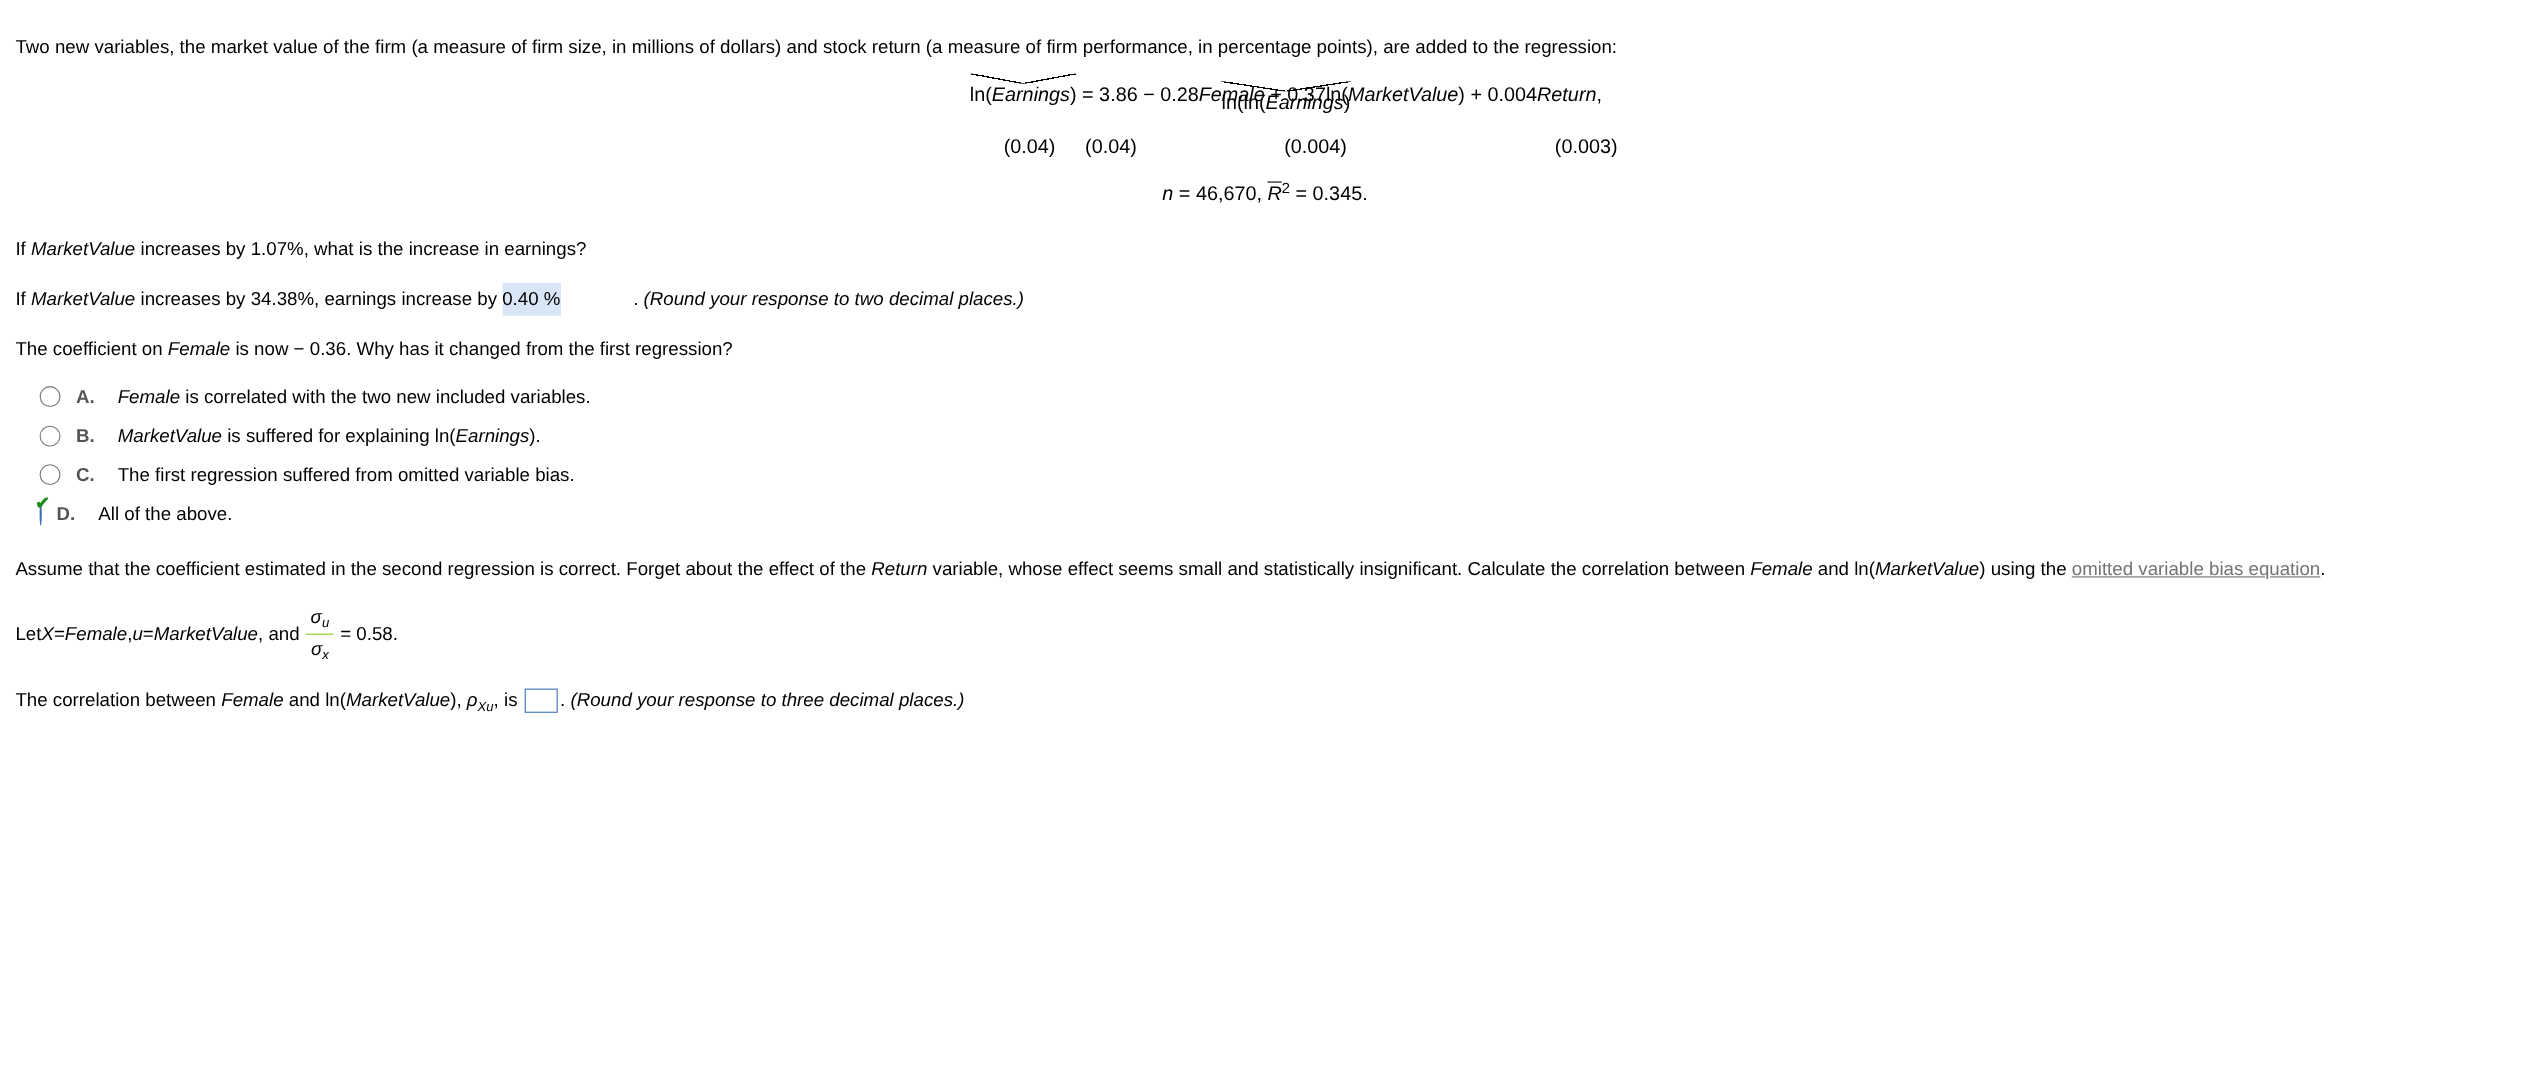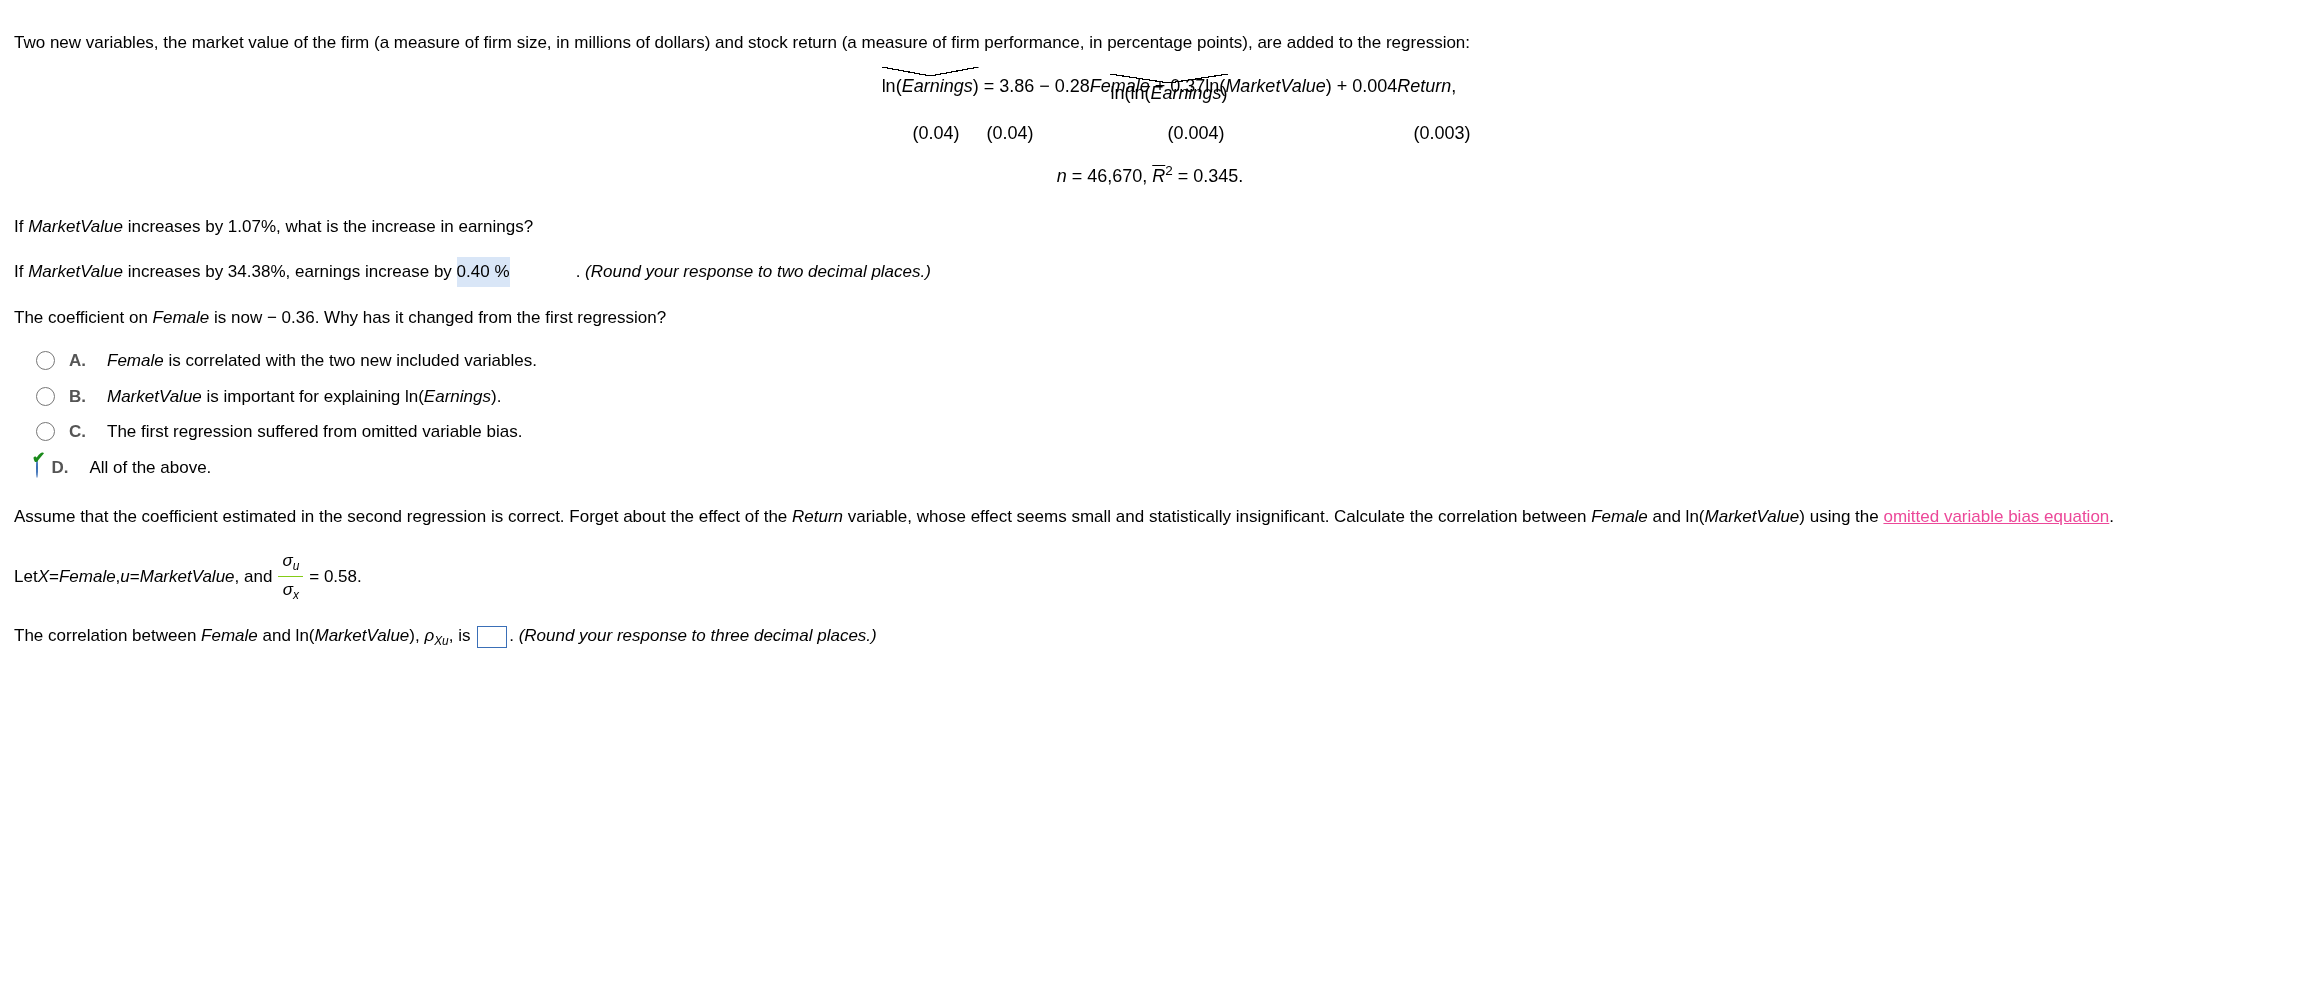--- a/index.html
+++ b/index.html
@@ -81,21 +81,21 @@
   }
   .check-mark {
     color:#1a8a1a;
     font-size:16px;
     position:relative;
     left:-6px;
     top:-10px;
     font-weight:bold;
   }
   .choice-label { font-weight:bold; color:#555; width:24px; }
-  .link { color:#ec4899; text-decoration:underline; cursor:pointer; }
+  .link { color:#737373; text-decoration:underline; cursor:pointer; }
   .frac {
     display:inline-block;
     vertical-align:middle;
     text-align:center;
     margin:0 6px;
   }
   .frac .num { display:block; border-bottom:1px solid #84cc16; padding:0 4px;}
   .frac .den { display:block; padding:0 4px;}
   sub.low { font-size:0.7em; vertical-align:sub;}
 </style>
@@ -145,21 +145,21 @@
 
 <div class="choice-list">
   <div class="choice-row">
     <span class="radio"></span>
     <span class="choice-label">A.</span>
     <span><span class="italic">Female</span><span> is correlated with the two new included variables.</span></span>
   </div>
   <div class="choice-row">
     <span class="radio"></span>
     <span class="choice-label">B.</span>
-    <span><span class="italic">MarketValue</span><span> is important for explaining ln(</span><span class="italic">Earnings</span><span>).</span></span>
+    <span><span class="italic">MarketValue</span><span> is suffered for explaining ln(</span><span class="italic">Earnings</span><span>).</span></span>
   </div>
   <div class="choice-row">
     <span class="radio"></span>
     <span class="choice-label">C.</span>
     <span>The first regression suffered from omitted variable bias.</span>
   </div>
   <div class="choice-row">
     <span style="position:relative;">
       <span class="radio selected"></span>
       <span class="check-mark">✔</span>

